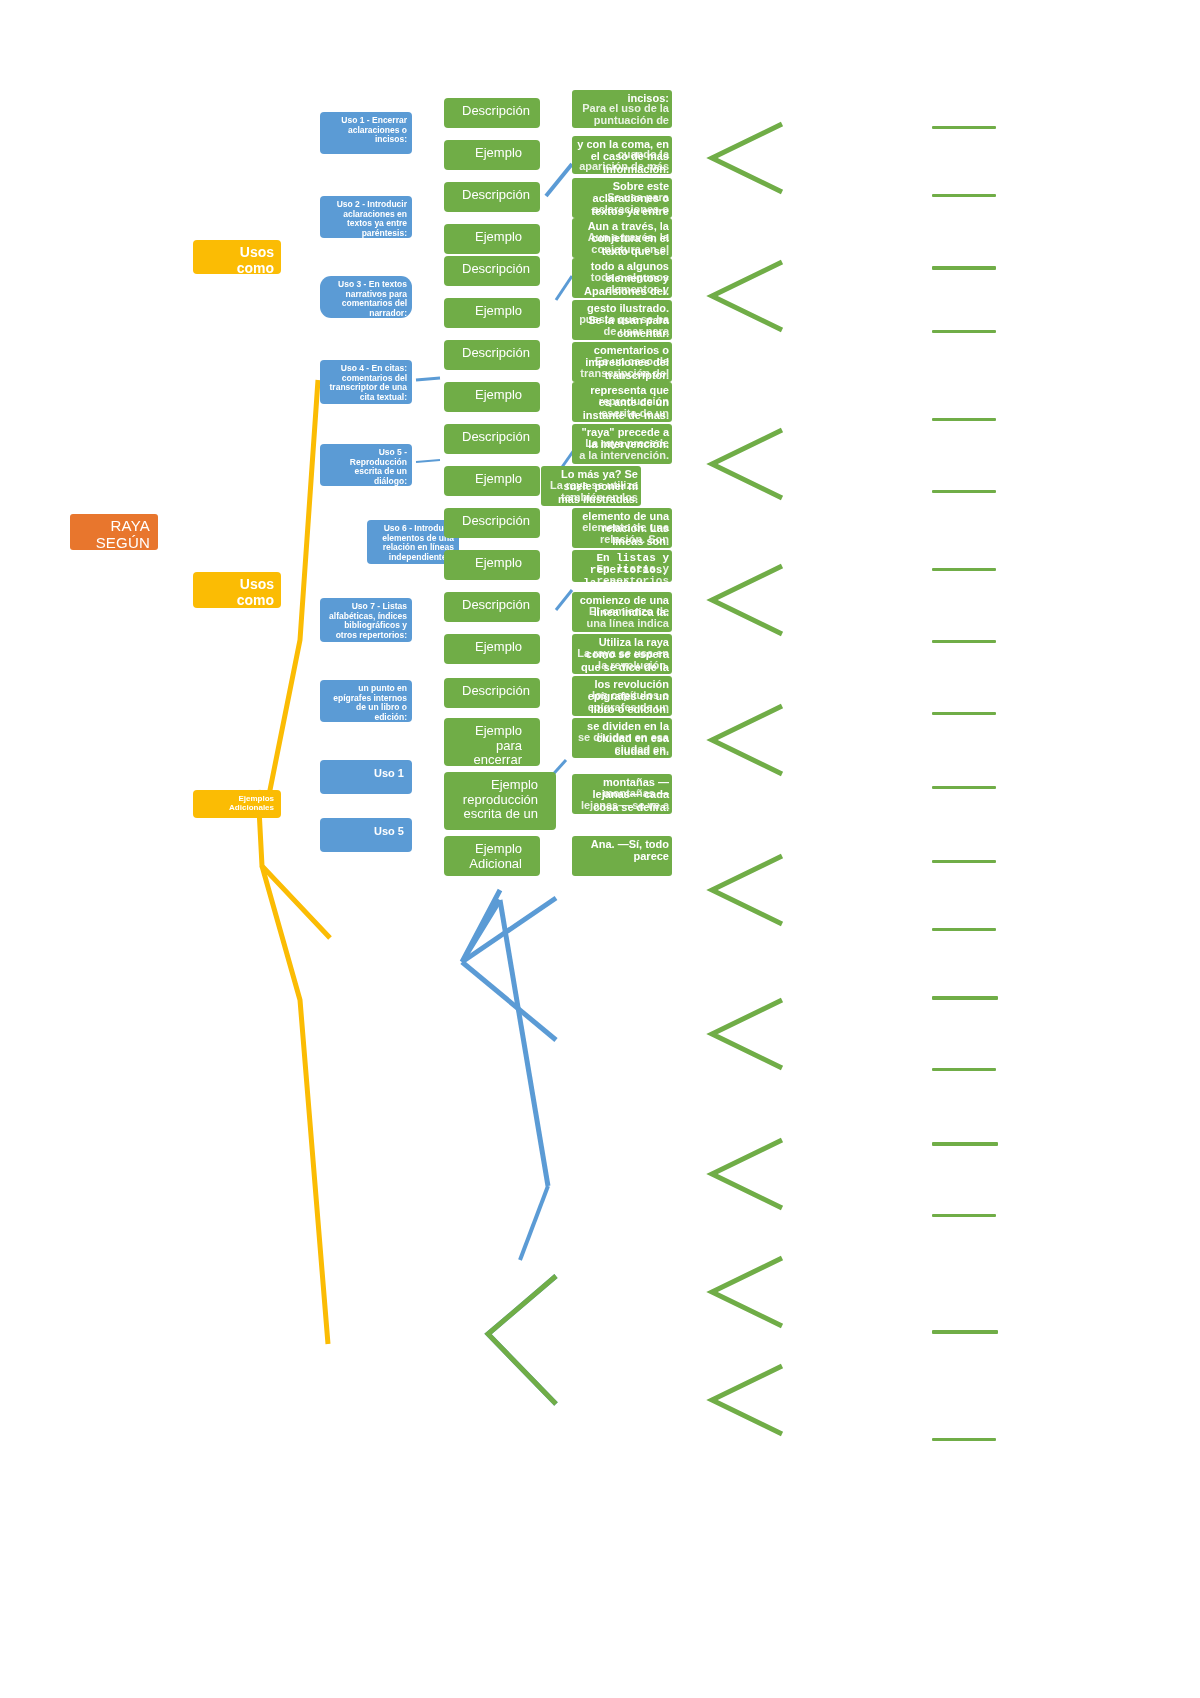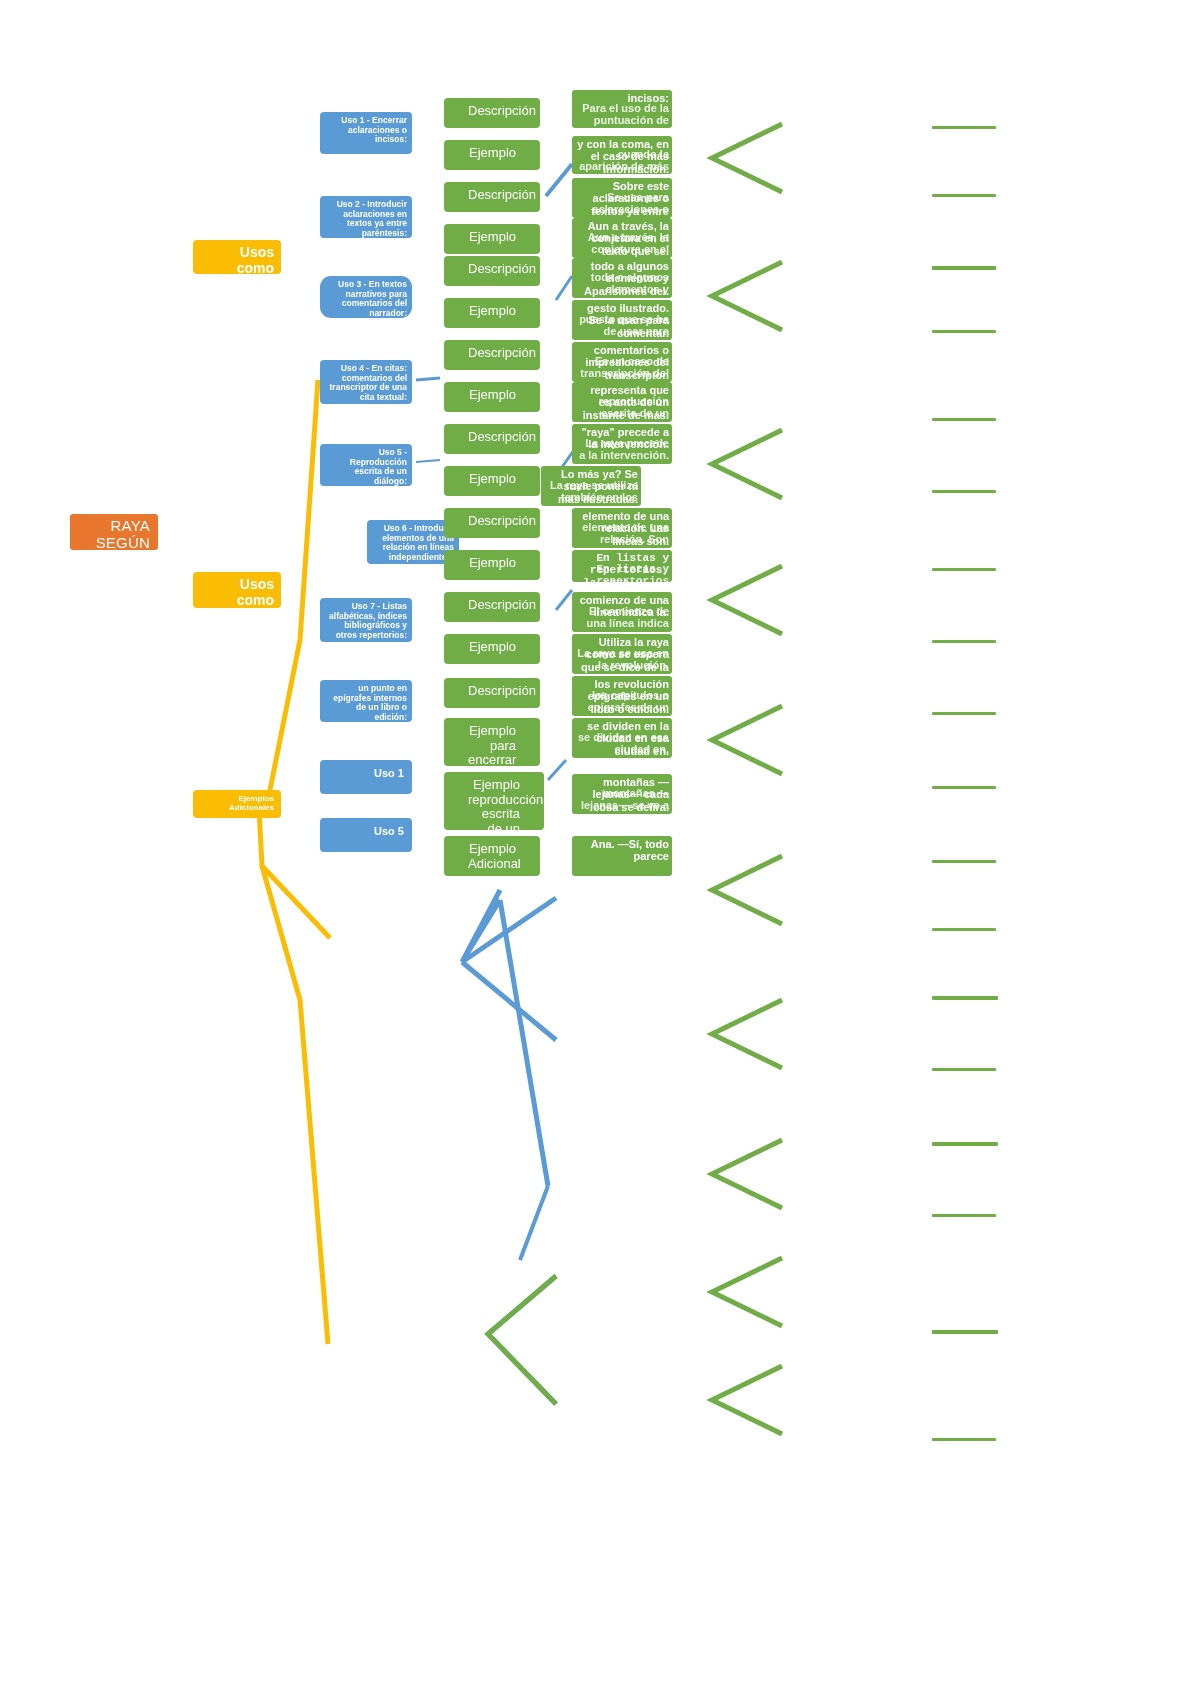--- a/index.html
+++ b/index.html
@@ -11,21 +11,21 @@
   svg.links{position:absolute;left:0;top:0;width:1200px;height:1698px;pointer-events:none;}
 
   .node{position:absolute;box-sizing:border-box;color:#ffffff;border-radius:4px;
         line-height:1.12;overflow:hidden;text-align:right;}
 
   .root{background:#e8762d;border-radius:3px;font-size:15px;padding:4px 8px;
         letter-spacing:.2px;}
   .cat{background:#fbbc04;border-radius:4px;font-size:14px;padding:5px 7px;font-weight:600;}
   .uso{background:#5b9bd5;border-radius:4px;font-size:8.5px;padding:4px 5px;font-weight:600;}
   .usoBig{background:#5b9bd5;border-radius:4px;font-size:11px;padding:7px 8px;font-weight:600;}
-  .de{background:#70ad47;border-radius:4px;font-size:13px;padding:6px 24px;}
+  .de{background:#70ad47;border-radius:4px;font-size:13px;padding:6px 18px;}
   .txt{background:#70ad47;border-radius:3px;font-size:11px;padding:3px 5px;
        font-weight:600;overflow:visible;}
   .txt span{display:block;}
   .txt .a{position:absolute;left:5px;top:2px;width:92px;}
   .txt .b{position:absolute;left:5px;top:3px;width:92px;}
 
   .footer{position:absolute;left:68px;top:1440px;font-size:19px;color:#000;
           font-family:"Liberation Sans", sans-serif;white-space:nowrap;}
 
   .dash{position:absolute;height:3px;background:#70ad47;border-radius:1px;}
@@ -99,21 +99,21 @@
   <div class="node de" style="left:444px;top:340px;width:96px;height:30px;">Descripción</div>
   <div class="node de" style="left:444px;top:382px;width:96px;height:30px;">Ejemplo</div>
   <div class="node de" style="left:444px;top:424px;width:96px;height:30px;">Descripción</div>
   <div class="node de" style="left:444px;top:466px;width:96px;height:30px;">Ejemplo</div>
   <div class="node de" style="left:444px;top:508px;width:96px;height:30px;">Descripción</div>
   <div class="node de" style="left:444px;top:550px;width:96px;height:30px;">Ejemplo</div>
   <div class="node de" style="left:444px;top:592px;width:96px;height:30px;">Descripción</div>
   <div class="node de" style="left:444px;top:634px;width:96px;height:30px;">Ejemplo</div>
   <div class="node de" style="left:444px;top:678px;width:96px;height:30px;">Descripción</div>
   <div class="node de" style="left:444px;top:718px;width:96px;height:48px;">Ejemplo para encerrar aclaraciones</div>
-  <div class="node de" style="left:444px;top:772px;width:100px;height:58px;">Ejemplo reproducción escrita de un</div>
+  <div class="node de" style="left:444px;top:772px;width:112px;height:58px;">Ejemplo reproducción escrita de un</div>
   <div class="node de" style="left:444px;top:836px;width:96px;height:40px;">Ejemplo Adicional</div>
 
   <div class="node txt" style="left:572px;top:90px;width:100px;height:38px;">
     <span class="a">incisos:</span>
     <span class="b" style="top:12px;opacity:.85;">Para el uso de la puntuación de mano incisos:</span>
   </div>
   <div class="node txt" style="left:572px;top:136px;width:100px;height:38px;">
     <span class="a">y con la coma, en el caso de más información.</span>
     <span class="b" style="top:12px;opacity:.85;">cuando la aparición de más información.</span>
   </div>

